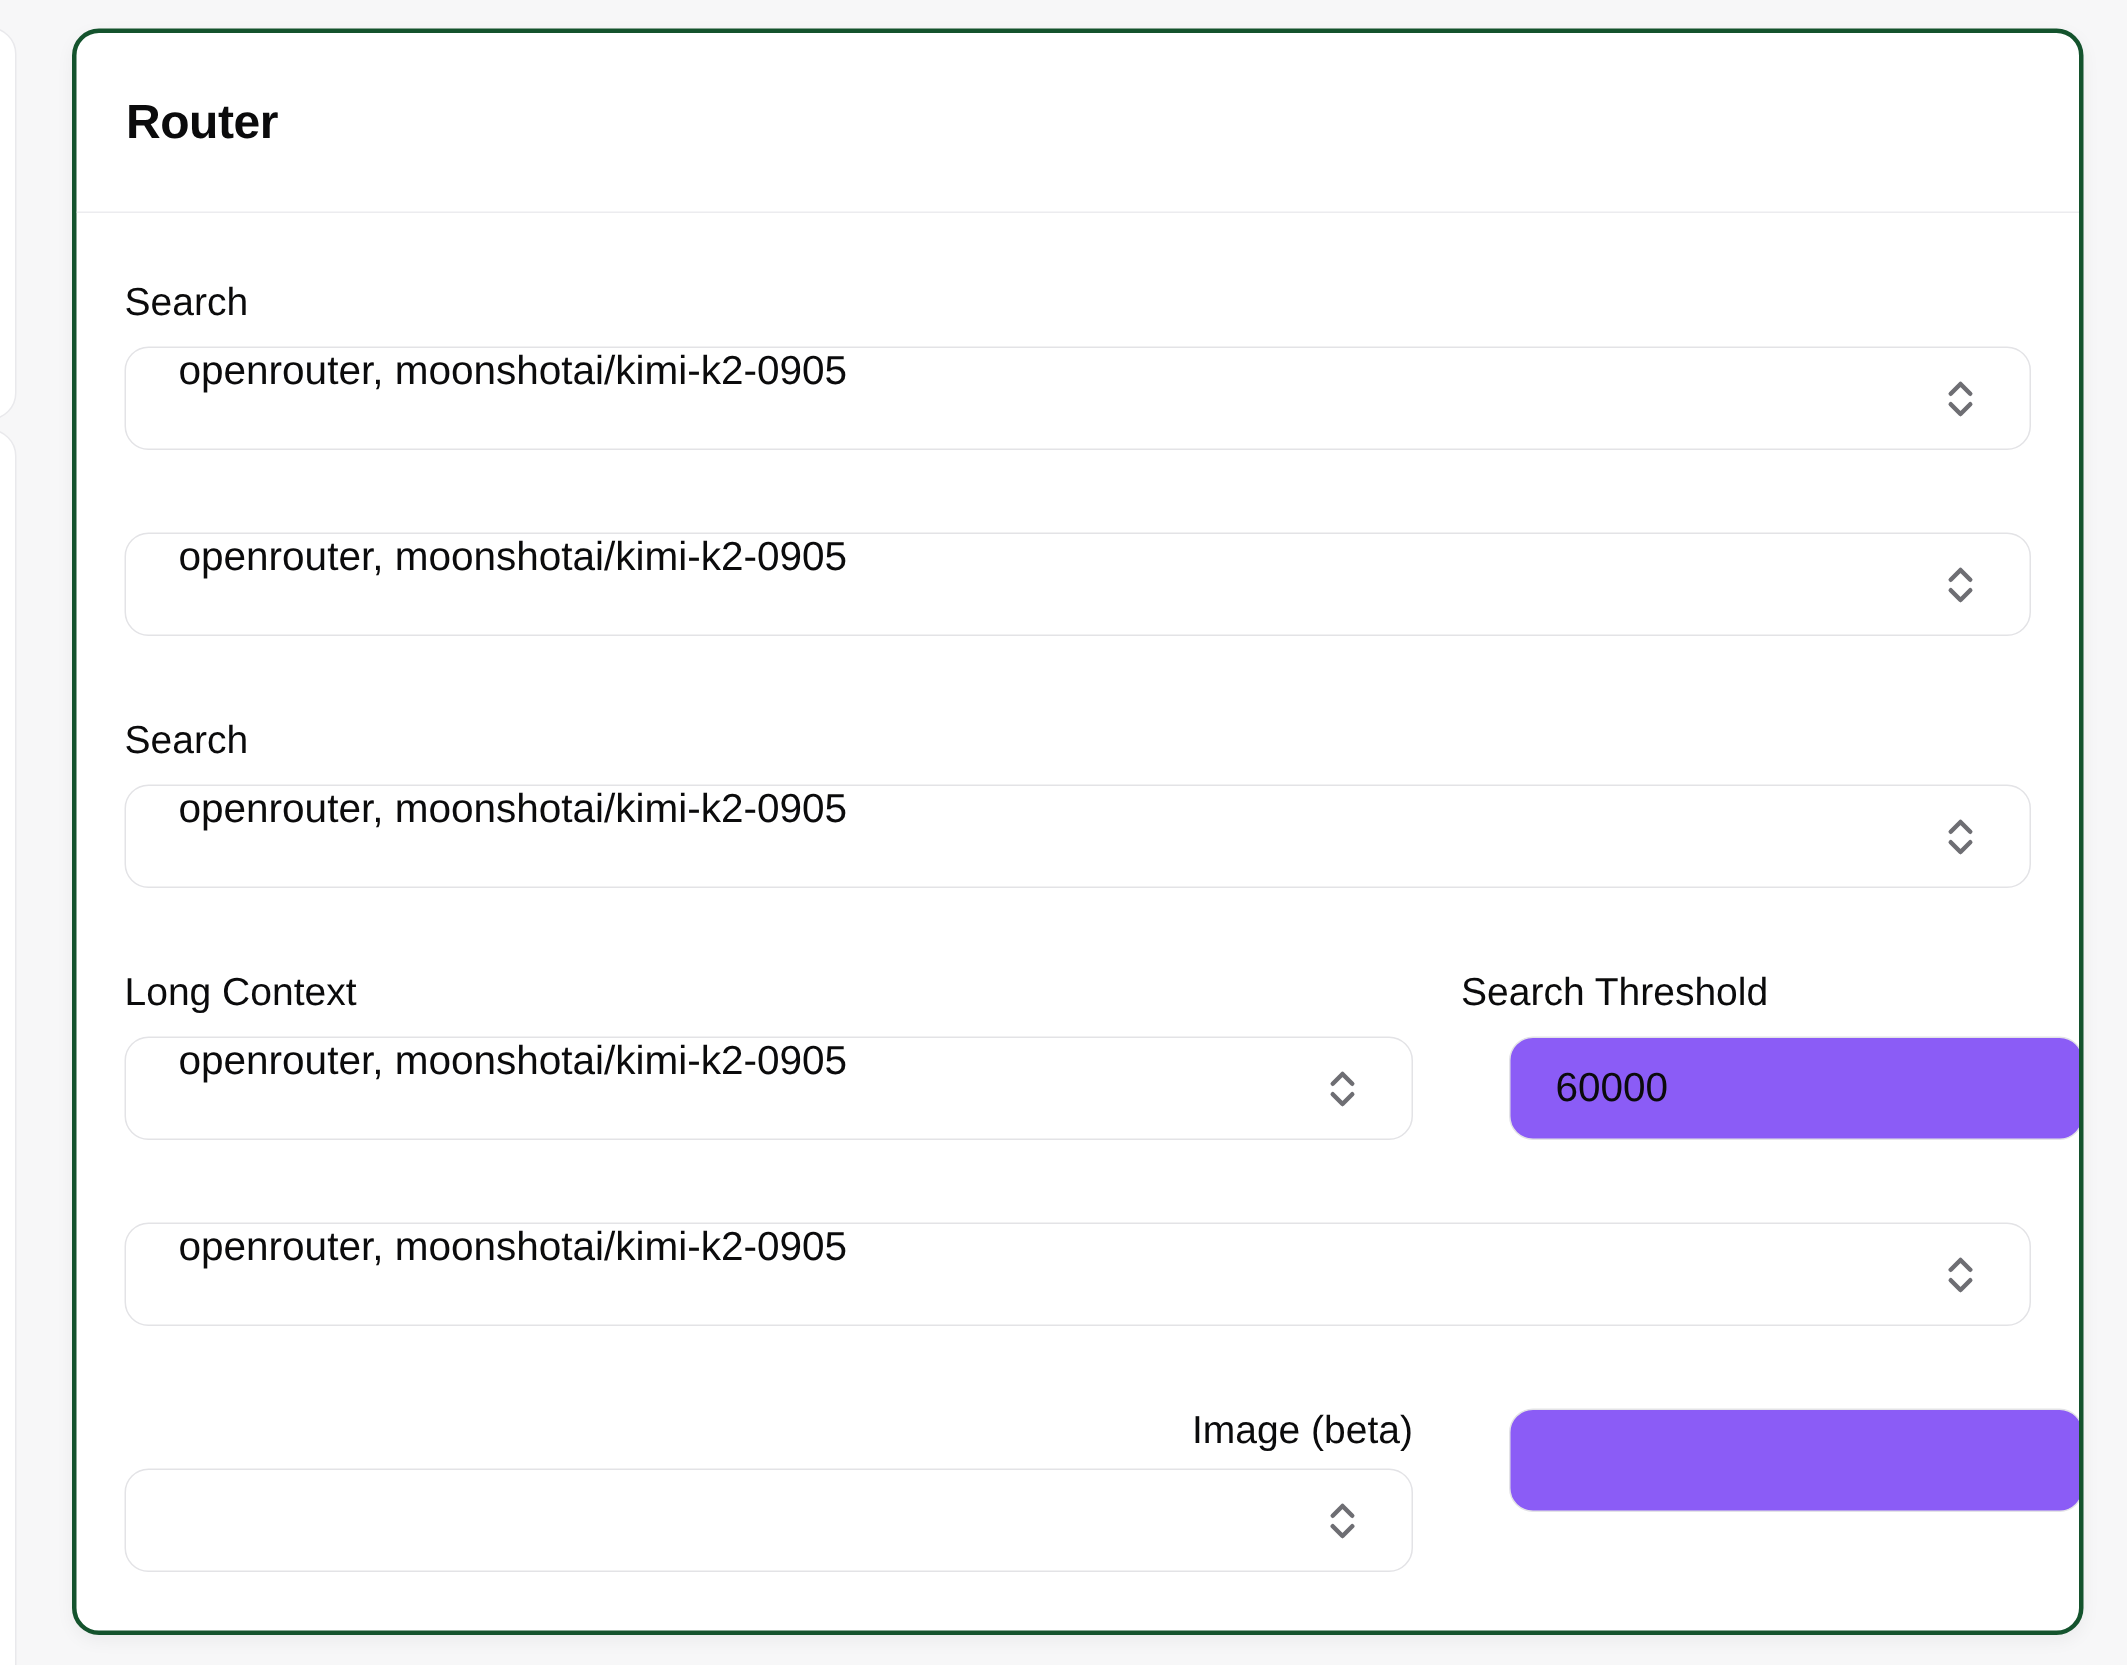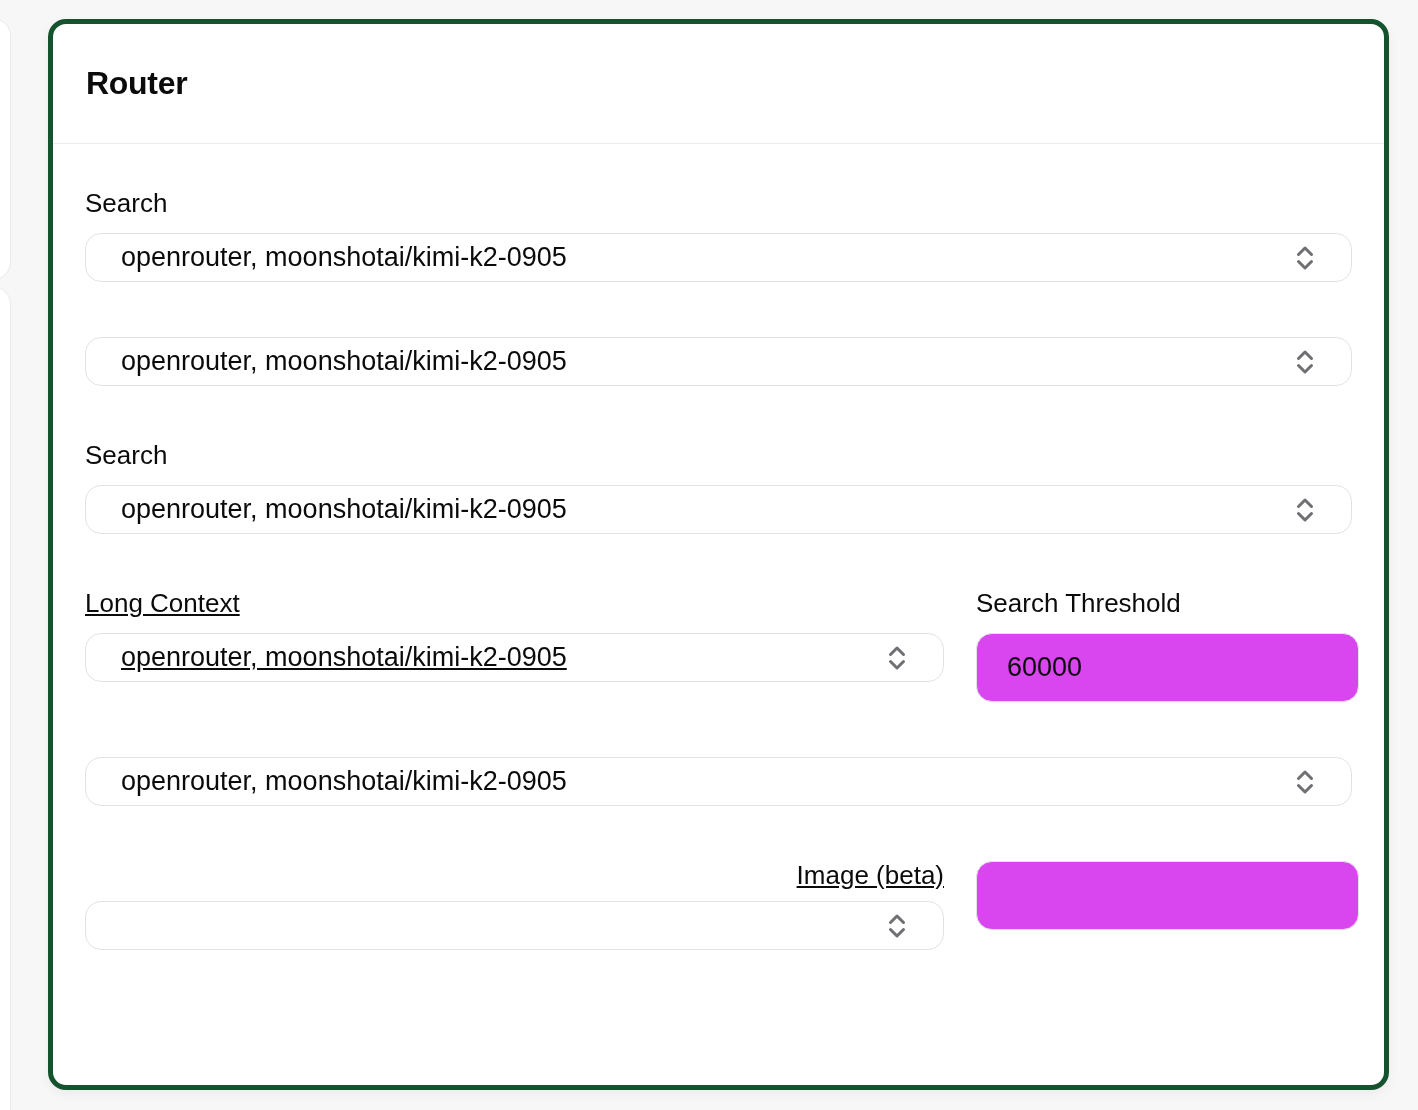--- a/index.html
+++ b/index.html
@@ -30,21 +30,21 @@
   .side-card.bottom { top: 286px; height: 900px; }
 
   
   .card {
     position: absolute;
     left: 48px;
     top: 19px;
     width: 1341px;
     height: 1071px;
     background: #ffffff;
-    border: 5px solid #14532d;
+    border: 3px solid #14532d;
     border-radius: 18px;
     box-shadow: 0 4px 12px rgba(0,0,0,0.05);
     box-sizing: border-box;
     overflow: hidden;
   }
 
   .card-header {
     height: 120px;
     border-bottom: 1px solid #ececef;
     display: flex;
@@ -63,40 +63,39 @@
     padding: 45px 32px 0 32px;
   }
 
   .field-row {
     margin-bottom: 55px;
   }
   .row-split {
     display: flex;
     gap: 32px;
   }
-  .col-main { width: 859px; flex: 0 0 859px; text-decoration: underline; }
+  .col-main { width: 859px; flex: 0 0 859px; }
   .col-side { width: 383px; flex: 0 0 383px; }
 
   .field-label {
     font-size: 26px;
     font-weight: 500;
     line-height: 28px;
     margin-bottom: 16px;
     color: #0b0b0c;
   }
   .field-row.last .field-label { margin-bottom: 12px; text-align: right; }
 
   .select {
     position: relative;
-    height: 49px;
+    height: 69px;
     border: 1px solid #e3e3e6;
     border-radius: 16px;
     background: #ffffff;
     display: flex;
-    align-items: center;
     padding: 0 70px 0 35px;
     box-sizing: border-box;
     cursor: pointer;
   }
   .select .value {
     font-size: 27px;
     font-weight: 500;
     color: #0b0b0c;
     white-space: nowrap;
     overflow: hidden;
@@ -110,28 +109,29 @@
     display: block;
     line-height: 0;
   }
 
   .text-input {
     display: block;
     width: 100%;
     height: 69px;
     border: 1px solid #e3e3e6;
     border-radius: 16px;
-    background: #d946ef;
+    background: #8b5cf6;
     padding: 0 30px;
     box-sizing: border-box;
     font-family: "Liberation Sans", "DejaVu Sans", sans-serif;
     font-size: 27px;
     font-weight: 500;
     color: #0b0b0c;
     outline: none;
+    margin-left: 32px;
   }
 </style>
 </head>
 <body>
 
 <div class="side-card top"></div>
 <div class="side-card bottom"></div>
 
 <section class="card">
 

